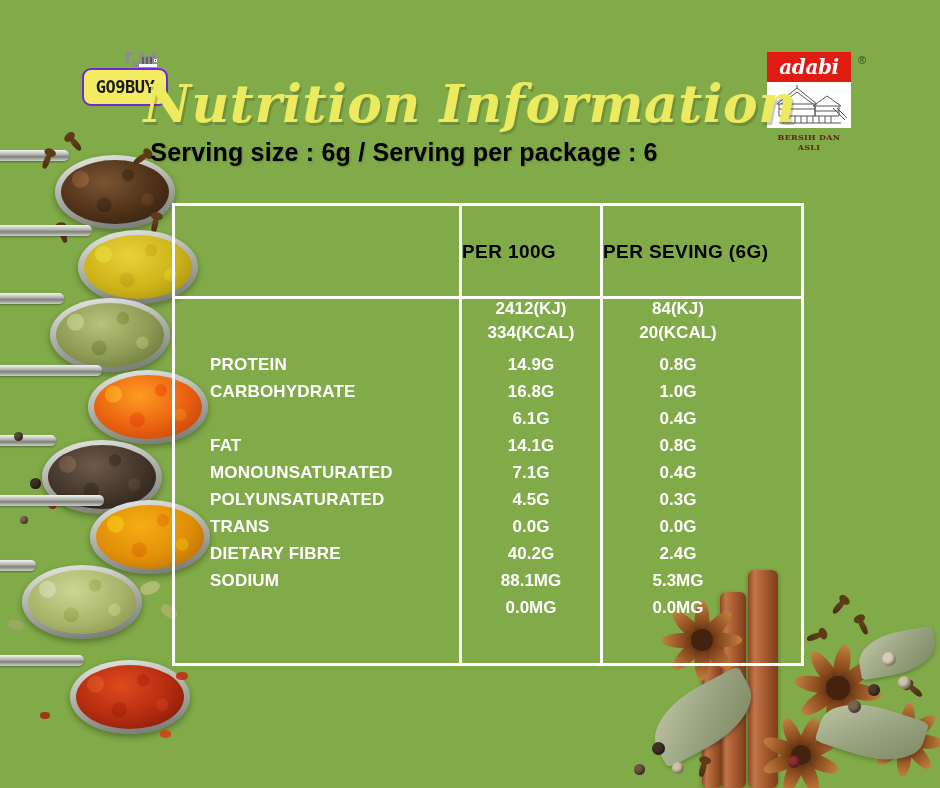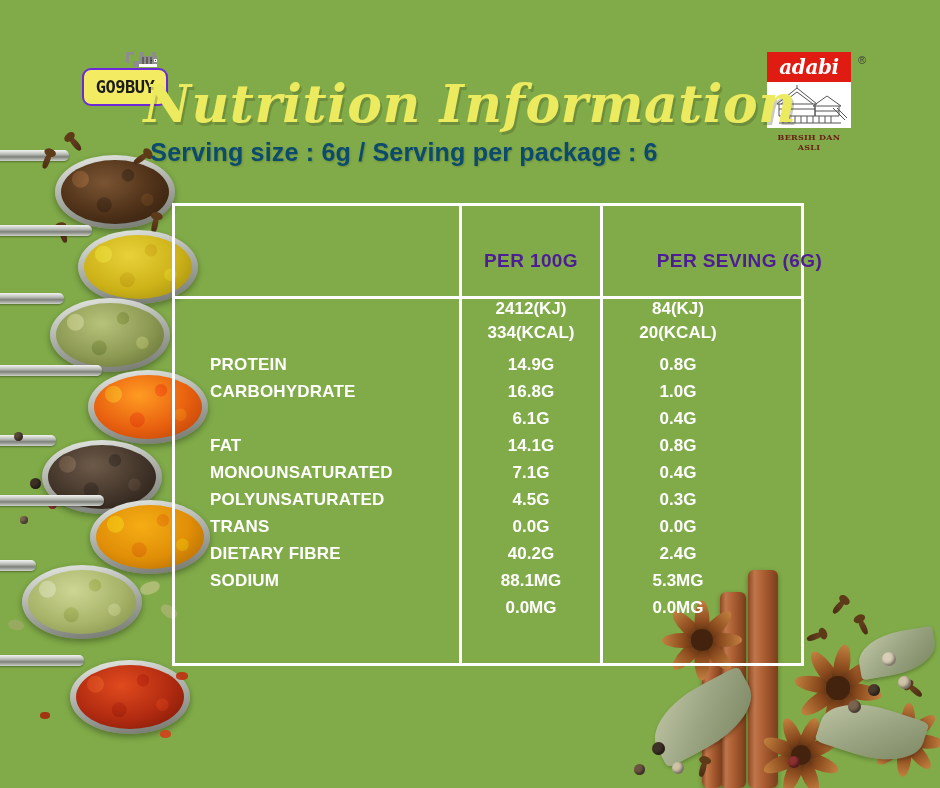--- a/index.html
+++ b/index.html
@@ -245,21 +245,21 @@
     letter-spacing: 0.5px;
   }
   #serving-line {
     position: absolute;
     left: 0;
     top: 138px;
     width: 808px;
     text-align: center;
     font-size: 25px;
     font-weight: bold;
-    color: #0c4a6e;
+    color: #000000;
     letter-spacing: .2px;
     text-shadow: 1px 1px 2px rgba(0,0,0,.18);
   }
 
   
   #nutrition-table {
     position: absolute;
     left: 172px;
     top: 203px;
     width: 632px;
@@ -281,29 +281,28 @@
 
   .thead {
     position: absolute;
     left: 0;
     top: 0;
     width: 632px;
     height: 93px;
   }
   .th {
     position: absolute;
-    top: 47px;
-    text-align: center;
+    top: 38px;
     font-size: 19px;
     font-weight: bold;
-    color: #4c1d95;
+    color: #000000;
     letter-spacing: .4px;
   }
   .th-100 { left: 290px; width: 138px; }
-  .th-srv { left: 431px; width: 201px; margin-left: 36px; }
+  .th-srv { left: 431px; width: 201px; }
 
   .tbody {
     position: absolute;
     left: 0;
     top: 96px;
     width: 632px;
   }
   .row {
     position: relative;
     height: 27px;

